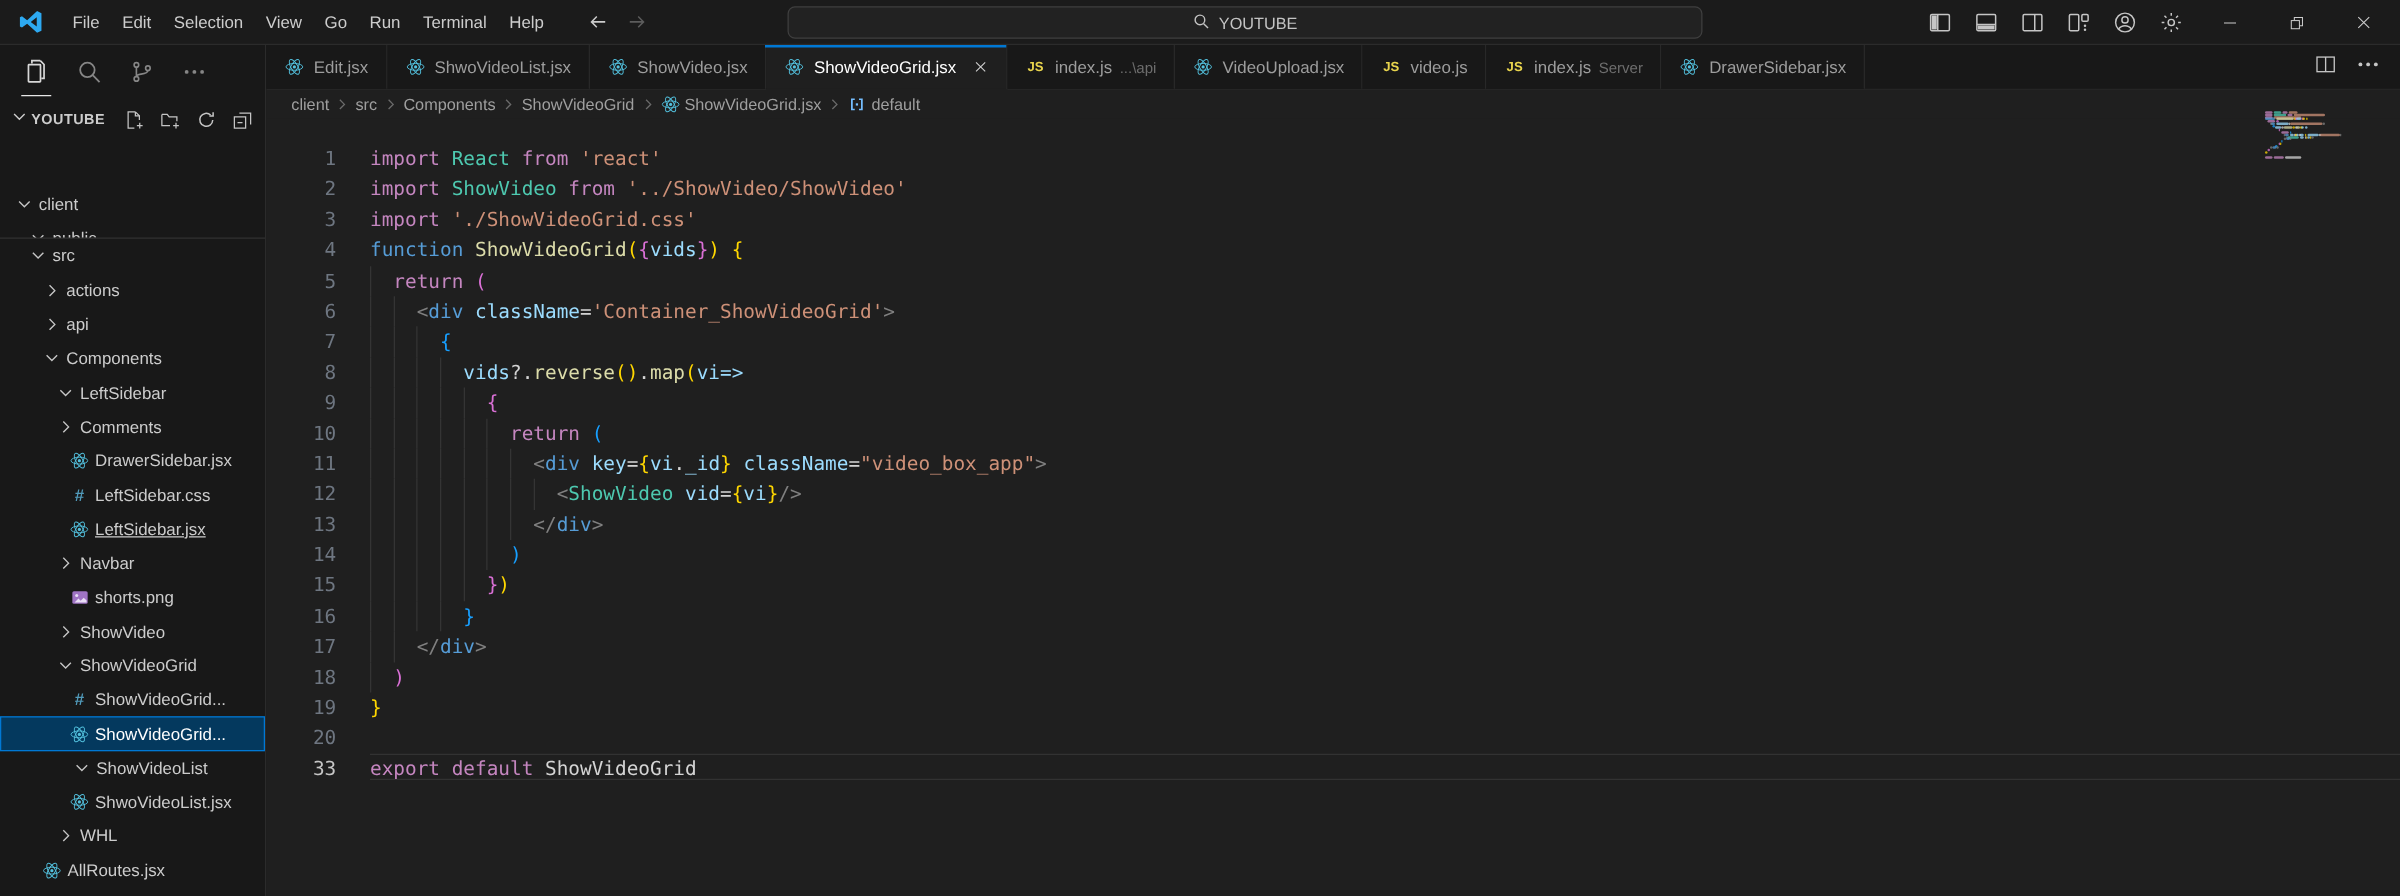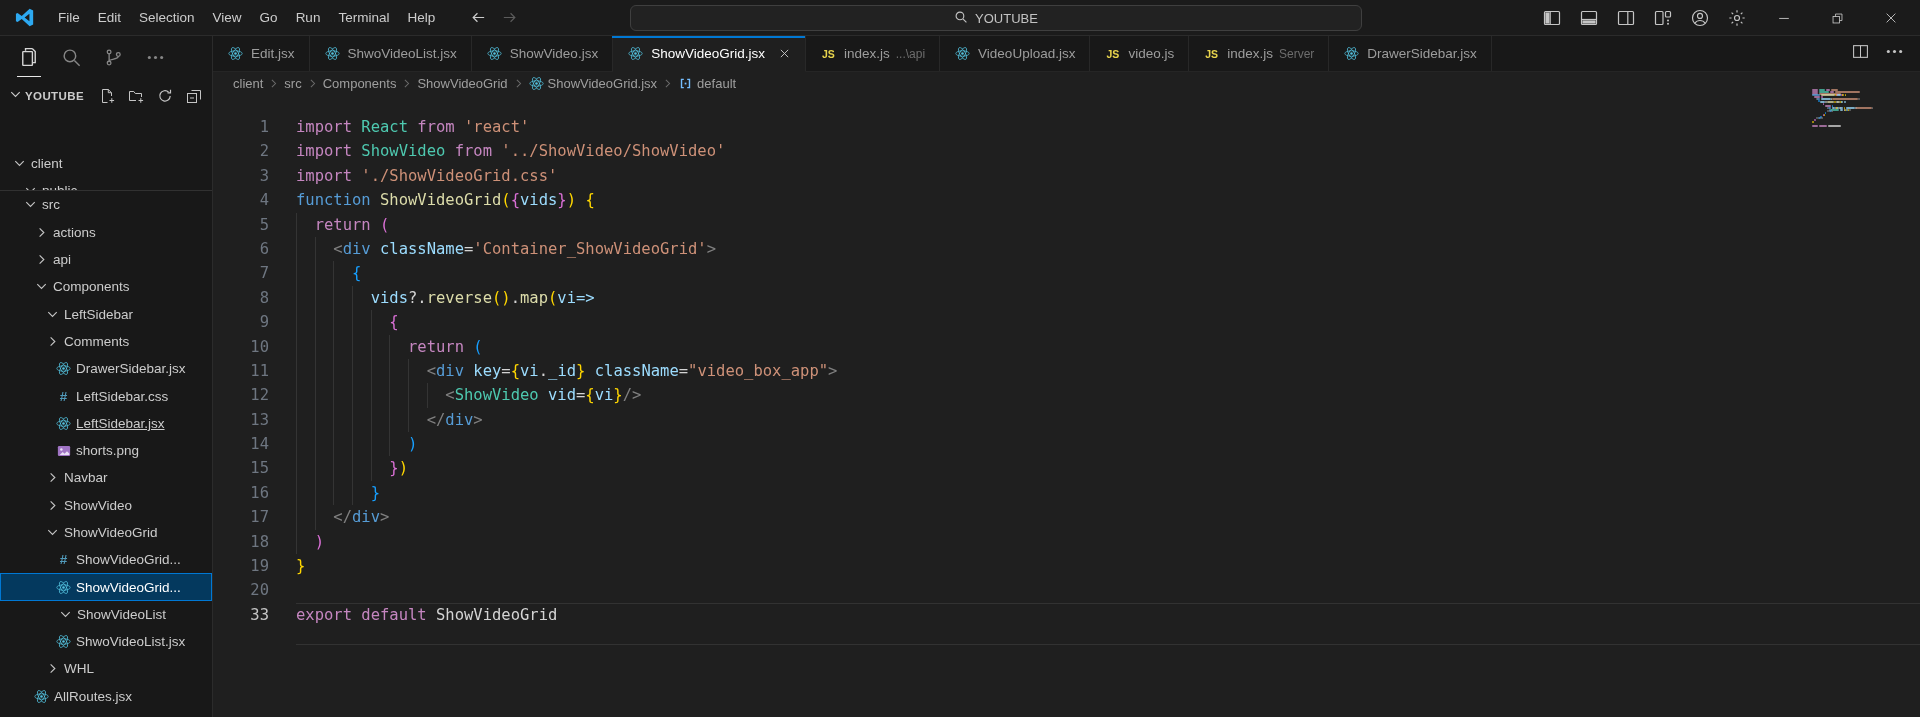--- a/index.html
+++ b/index.html
@@ -61,21 +61,21 @@
   .bc-sep { color:#6a6a6a; display:flex; margin:0 1px; }
 
   
   .code { position:absolute; top:59px; left:0; right:0; bottom:0; font-family:"DejaVu Sans Mono", monospace; font-size:15.5px; line-height:24.4px; }
   .code-inner { position:absolute; top:20px; left:0; right:0; }
   .gutter { position:absolute; left:0; top:0; width:83px; text-align:right; color:#6e7681; user-select:none; }
   .gutter div { padding-right:27px; height:24.4px; }
   .gutter div.cur { color:#c6c6c6; }
   .lines { position:absolute; left:83px; right:0; top:0; }
   .code-line { height:24.4px; white-space:pre; position:relative; }
-  .code-line.cur { border-top:1px solid #323232; border-bottom:1px solid #323232; height:42px; line-height:22.4px; }
+  .code-line.cur { border-top:1px solid #323232; border-bottom:1px solid #323232; height:21px; line-height:22.4px; }
   .guide { position:absolute; top:0; bottom:0; width:1px; background:#343434; }
   .minimap { position:absolute; top:53px; right:32px; width:76px; height:40px; }
   .minimap i { position:absolute; height:2px; border-radius:1px; opacity:.75; }
 </style>
 </head>
 <body>
 
 <div class="window">
 
   <div class="titlebar">
@@ -338,37 +338,37 @@
                 <g fill="none" stroke="#53c1de" stroke-width="1.1">
                   <ellipse rx="9.8" ry="4"></ellipse>
                   <ellipse rx="9.8" ry="4" transform="rotate(60)"></ellipse>
                   <ellipse rx="9.8" ry="4" transform="rotate(120)"></ellipse>
                 </g>
                 <circle r="1.9" fill="#53c1de"></circle>
               </svg>
             </span>
             <span class="tlabel" style="margin-left: 3px; text-decoration: underline;">LeftSidebar.jsx</span>
           </div>
+          <div class="tree-row" style="padding-left: 43px;">
+            <span class="twisty">
+              <svg width="15" height="15" viewBox="0 0 16 16" fill="none" stroke="currentColor" stroke-width="1.2">
+                <path d="M6 3.5 10.5 8 6 12.5"></path>
+              </svg>
+            </span>
+            <span class="tlabel" style="margin-left: 3px;">Navbar</span>
+          </div>
           <div class="tree-row" style="padding-left: 54px;">
             <span class="ficon">
               <svg width="14" height="14" viewBox="0 0 16 16">
                 <rect x="1" y="2.2" width="14" height="11.6" rx="1.5" fill="#a074c4"></rect>
                 <circle cx="5" cy="6.2" r="1.4" fill="#e9def5"></circle>
                 <path d="M3 12.6l3.6-3.6 2 2 2.8-2.8 2.6 2.6v1.8z" fill="#e9def5"></path>
               </svg>
             </span>
             <span class="tlabel" style="margin-left: 3px;">shorts.png</span>
-          </div>
-          <div class="tree-row" style="padding-left: 43px;">
-            <span class="twisty">
-              <svg width="15" height="15" viewBox="0 0 16 16" fill="none" stroke="currentColor" stroke-width="1.2">
-                <path d="M6 3.5 10.5 8 6 12.5"></path>
-              </svg>
-            </span>
-            <span class="tlabel" style="margin-left: 3px;">Navbar</span>
           </div>
           <div class="tree-row" style="padding-left: 43px;">
             <span class="twisty">
               <svg width="15" height="15" viewBox="0 0 16 16" fill="none" stroke="currentColor" stroke-width="1.2">
                 <path d="M6 3.5 10.5 8 6 12.5"></path>
               </svg>
             </span>
             <span class="tlabel" style="margin-left: 3px;">ShowVideo</span>
           </div>
           <div class="tree-row" style="padding-left: 43px;">

